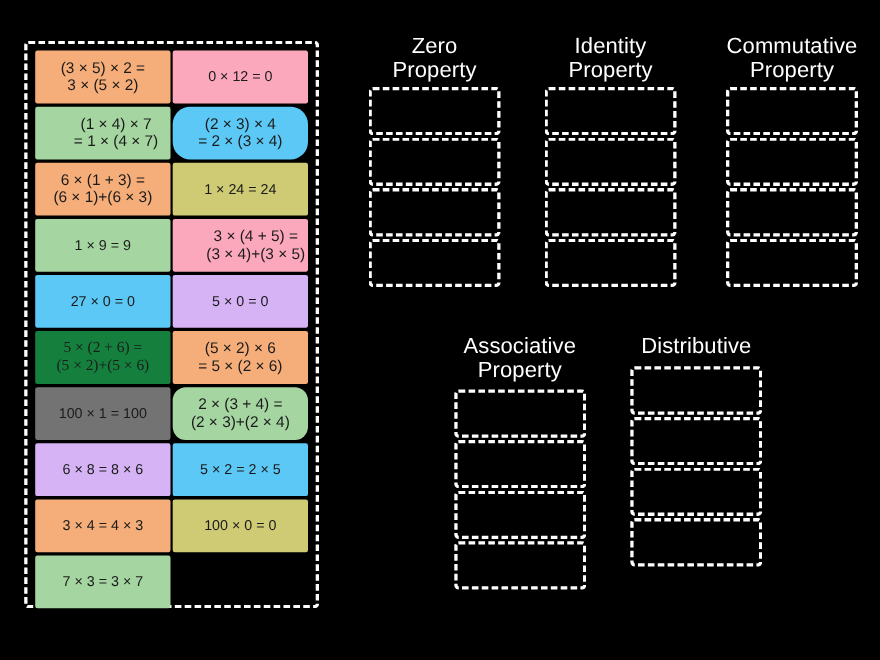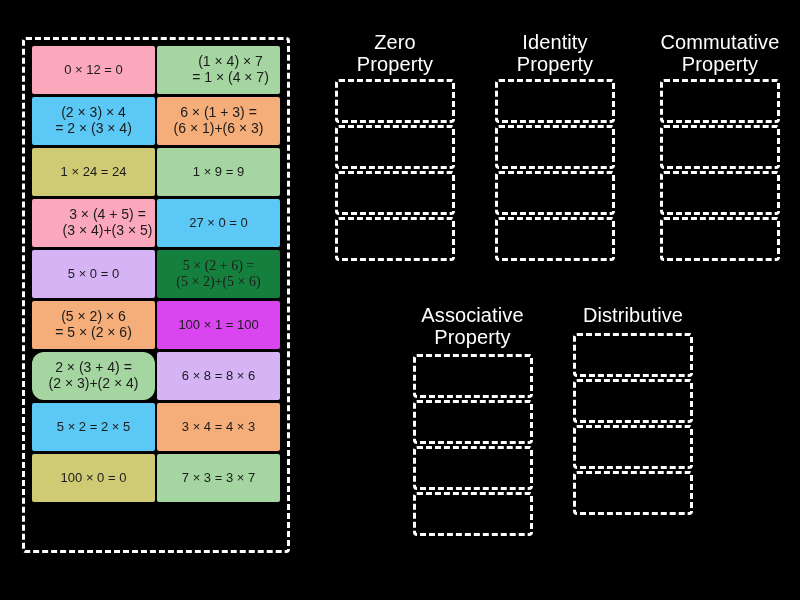--- a/index.html
+++ b/index.html
@@ -91,28 +91,32 @@
   #cat-distributive{ left: 558px; top: 305px; width: 150px; }
 
   #cat-associative .category-title,
   #cat-distributive .category-title { margin-bottom: 6px; }
 </style>
 </head>
 <body>
 
 <div id="tile-bank">
   <div id="tile-grid">
+      <div class="tile two-line" style="background: rgb(245, 174, 121);">
+        <span class="tile-text">(3 × 5) × 2 =
+3 × (5 × 2)</span>
+      </div>
       <div class="tile one-line" style="background: rgb(252, 168, 188);">
         <span class="tile-text">0 × 12 = 0</span>
       </div>
       <div class="tile two-line" style="background: rgb(165, 214, 161); padding-left: 26px;">
         <span class="tile-text">(1 × 4) × 7
 = 1 × (4 × 7)</span>
       </div>
-      <div class="tile two-line" style="background: rgb(91, 200, 245);">
+      <div class="tile two-line" style="background: rgb(91, 200, 245); border-radius: 16px;">
         <span class="tile-text">(2 × 3) × 4
 = 2 × (3 × 4)</span>
       </div>
       <div class="tile two-line" style="background: rgb(245, 174, 121);">
         <span class="tile-text">6 × (1 + 3) =
 (6 × 1)+(6 × 3)</span>
       </div>
       <div class="tile one-line" style="background: rgb(207, 203, 117);">
         <span class="tile-text">1 × 24 = 24</span>
       </div>
@@ -130,21 +134,21 @@
         <span class="tile-text">5 × 0 = 0</span>
       </div>
       <div class="tile two-line" style="background: #15803d; font-family: Liberation Serif, serif;">
         <span class="tile-text">5 × (2 + 6) =
 (5 × 2)+(5 × 6)</span>
       </div>
       <div class="tile two-line" style="background: rgb(245, 174, 121);">
         <span class="tile-text">(5 × 2) × 6
 = 5 × (2 × 6)</span>
       </div>
-      <div class="tile one-line" style="background: #d946ef;">
+      <div class="tile one-line" style="background: #737373;">
         <span class="tile-text">100 × 1 = 100</span>
       </div>
       <div class="tile two-line" style="background: rgb(165, 214, 161); border-radius: 12px;">
         <span class="tile-text">2 × (3 + 4) =
 (2 × 3)+(2 × 4)</span>
       </div>
       <div class="tile one-line" style="background: rgb(213, 179, 245);">
         <span class="tile-text">6 × 8 = 8 × 6</span>
       </div>
       <div class="tile one-line" style="background: rgb(91, 200, 245);">

